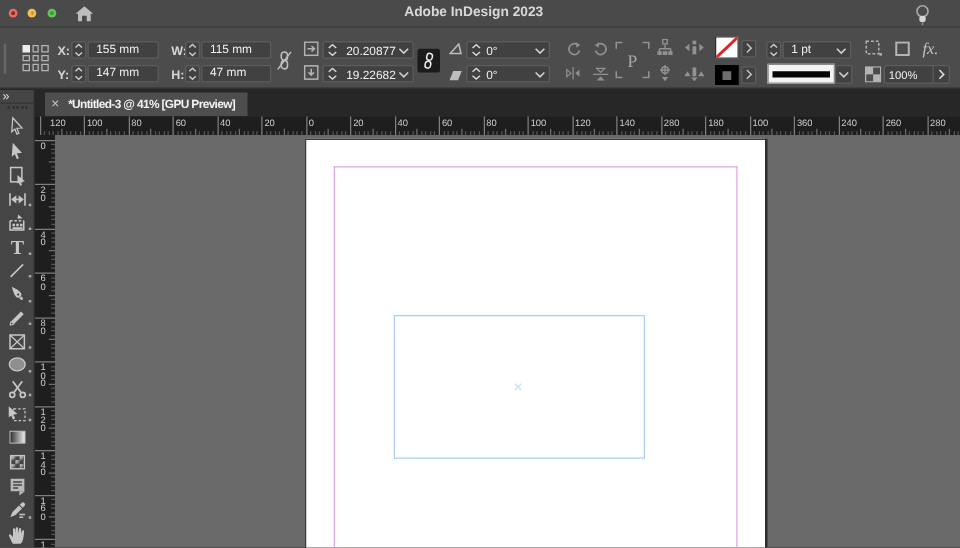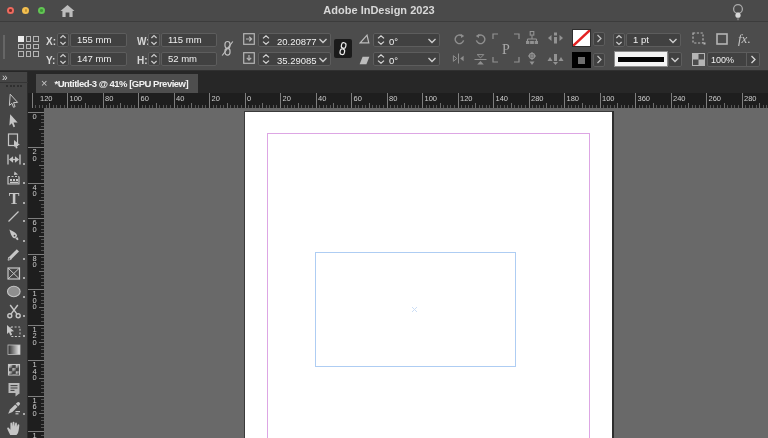--- a/index.html
+++ b/index.html
@@ -57,21 +57,21 @@
 <svg class="a" style="left:148px;top:33px" width="12" height="14" viewBox="0 0 12 14">
     <path d="M3.4 5 L6.0 2.6 L8.6 5" fill="none" stroke="#cccccc" stroke-width="1.2"></path>
     <path d="M3.4 9 L6.0 11.4 L8.6 9" fill="none" stroke="#cccccc" stroke-width="1.2"></path>
   </svg>
 <div class="fld" style="left:161px;top:33px;width:56px;height:14px;line-height:12px;padding-left:6px">115 mm</div>
 <div class="stp" style="left:148px;top:52px;width:12px;height:14px"></div>
 <svg class="a" style="left:148px;top:52px" width="12" height="14" viewBox="0 0 12 14">
     <path d="M3.4 5 L6.0 2.6 L8.6 5" fill="none" stroke="#cccccc" stroke-width="1.2"></path>
     <path d="M3.4 9 L6.0 11.4 L8.6 9" fill="none" stroke="#cccccc" stroke-width="1.2"></path>
   </svg>
-<div class="fld" style="left:161px;top:52px;width:56px;height:14px;line-height:12px;padding-left:6px">52 mm</div>
+<div class="fld" style="left:161px;top:52px;width:56px;height:14px;line-height:12px;padding-left:6px">47 mm</div>
 <svg class="a" style="left:220px;top:39px" width="15" height="19" viewBox="0 0 15 19">
 <g stroke="#c0c0c0" stroke-width="1.2" fill="none">
 <rect x="5" y="2.5" width="5" height="6.8" rx="2.5"></rect>
 <rect x="5" y="9.3" width="5" height="6.8" rx="2.5"></rect>
 <line x1="2.2" y1="16.5" x2="12.8" y2="2.5"></line>
     </g>
   </svg>
 <svg class="a" style="left:243px;top:33px" width="12" height="12" viewBox="0 0 12 12">
 <rect x="0.7" y="0.7" width="10.6" height="10.6" fill="none" stroke="#b5b5b5" stroke-width="1.2"></rect>
 <path d="M3 6 h5 M6.2 3.8 L8.6 6 L6.2 8.2" fill="none" stroke="#b5b5b5" stroke-width="1.2"></path>
@@ -87,21 +87,21 @@
   </svg>
 <div class="a" style="left:277px;top:35.5px;color:#f0f0f0;font-size:9.5px">20.20877</div>
 <svg class="a" style="left:318px;top:37.5px" width="10" height="6" viewBox="0 0 10 6">
     <path d="M1.5 1 L5 4.5 L8.5 1" fill="none" stroke="#d0d0d0" stroke-width="1.3"></path>
   </svg>
 <div class="fld" style="left:258px;top:52px;width:73px;height:14px"></div>
 <svg class="a" style="left:261px;top:53px" width="10" height="12" viewBox="0 0 10 12">
     <path d="M2 4.4 L5 1.8 L8 4.4" fill="none" stroke="#d8d8d8" stroke-width="1.2"></path>
     <path d="M2 7.6 L5 10.2 L8 7.6" fill="none" stroke="#d8d8d8" stroke-width="1.2"></path>
   </svg>
-<div class="a" style="left:277px;top:54.5px;color:#f0f0f0;font-size:9.5px">35.29085</div>
+<div class="a" style="left:277px;top:54.5px;color:#f0f0f0;font-size:9.5px">19.22682</div>
 <svg class="a" style="left:318px;top:56.5px" width="10" height="6" viewBox="0 0 10 6">
     <path d="M1.5 1 L5 4.5 L8.5 1" fill="none" stroke="#d0d0d0" stroke-width="1.3"></path>
   </svg>
 <div class="a" style="left:334px;top:39px;width:18px;height:19px;background:#1b1b1b;border-radius:2px"></div>
 <svg class="a" style="left:334px;top:39px" width="18" height="19" viewBox="0 0 18 19">
 <g transform="rotate(12 9 9.5)" stroke="#ececec" stroke-width="1.2" fill="none">
 <rect x="6.8" y="3.6" width="4.4" height="5.6" rx="2.2"></rect>
 <rect x="6.8" y="10" width="4.4" height="5.6" rx="2.2"></rect>
     </g>
   </svg>

